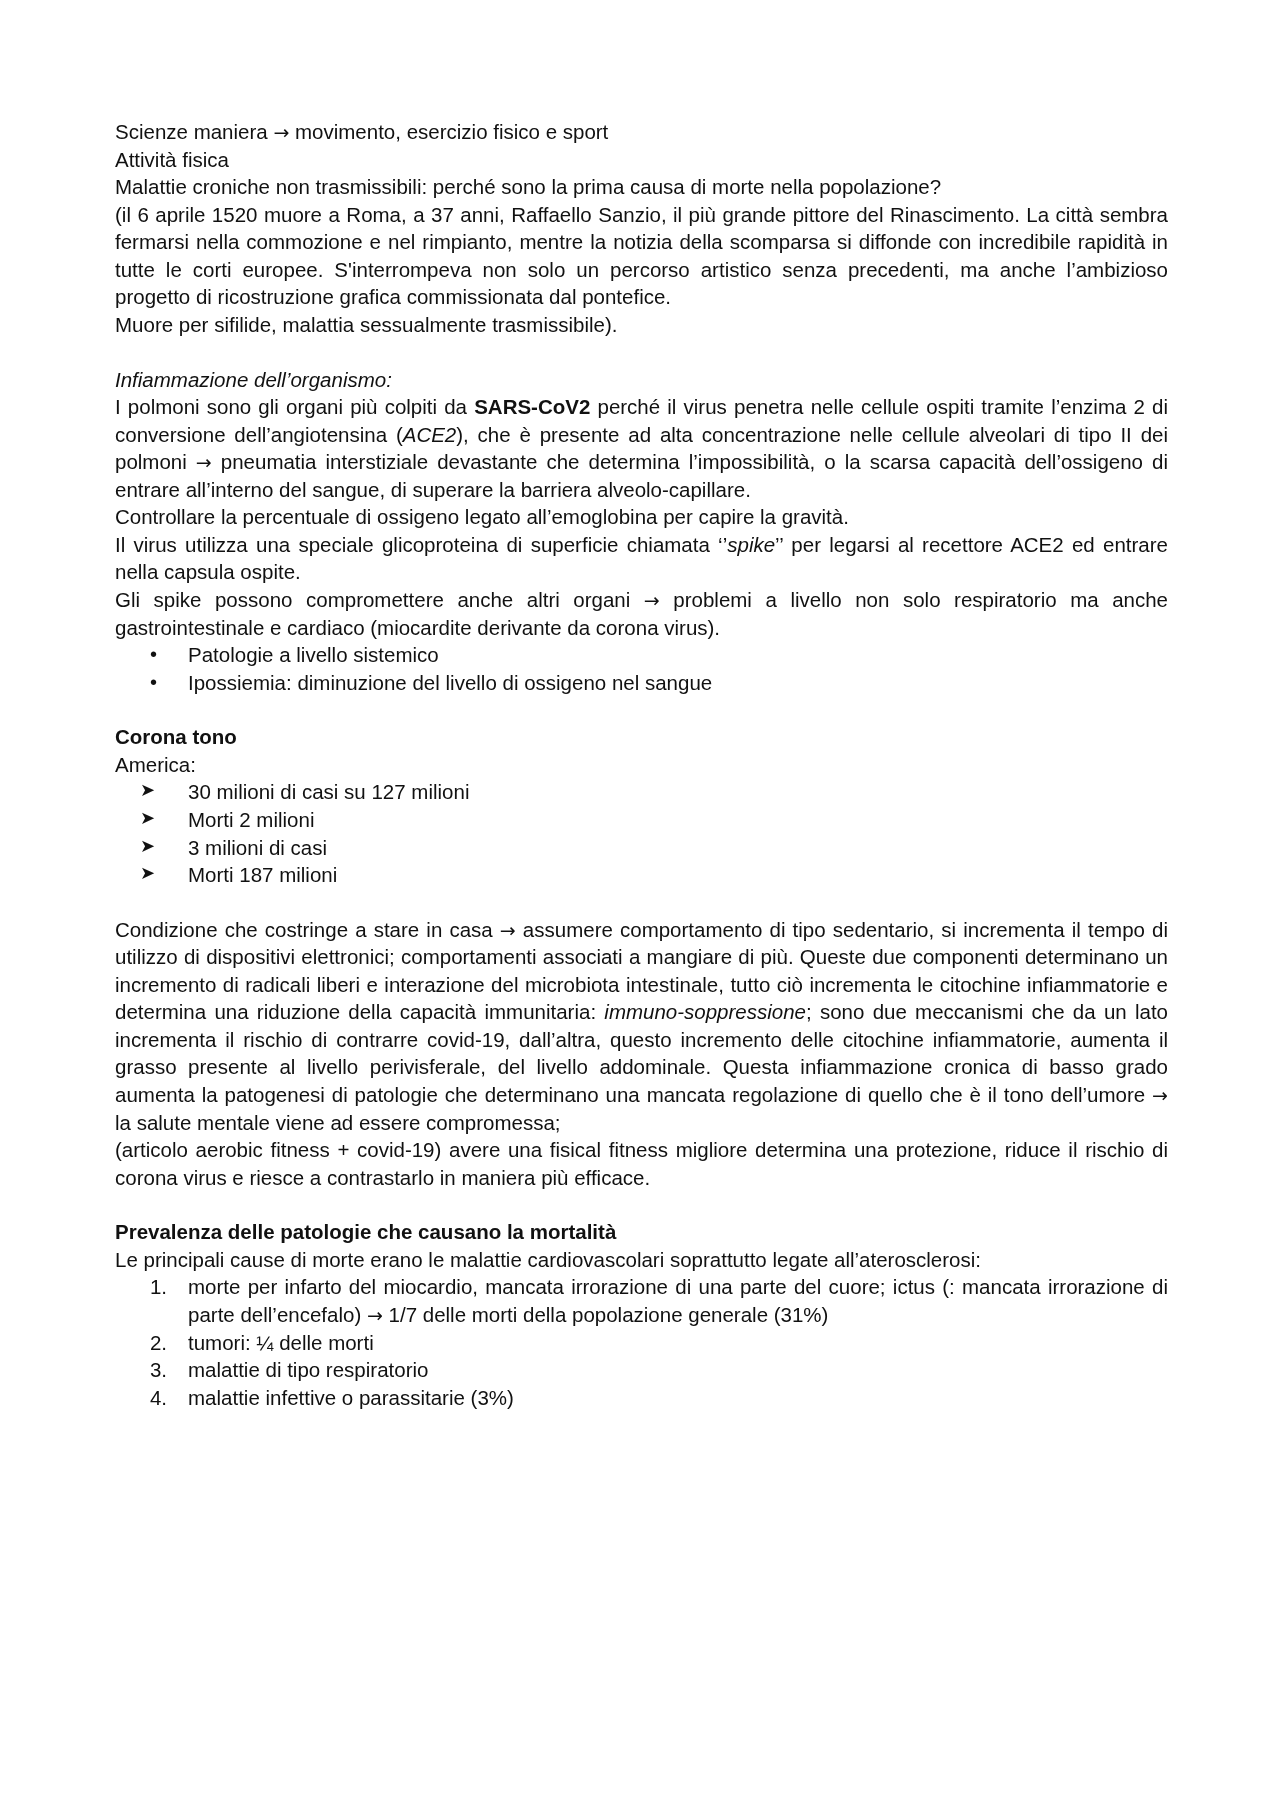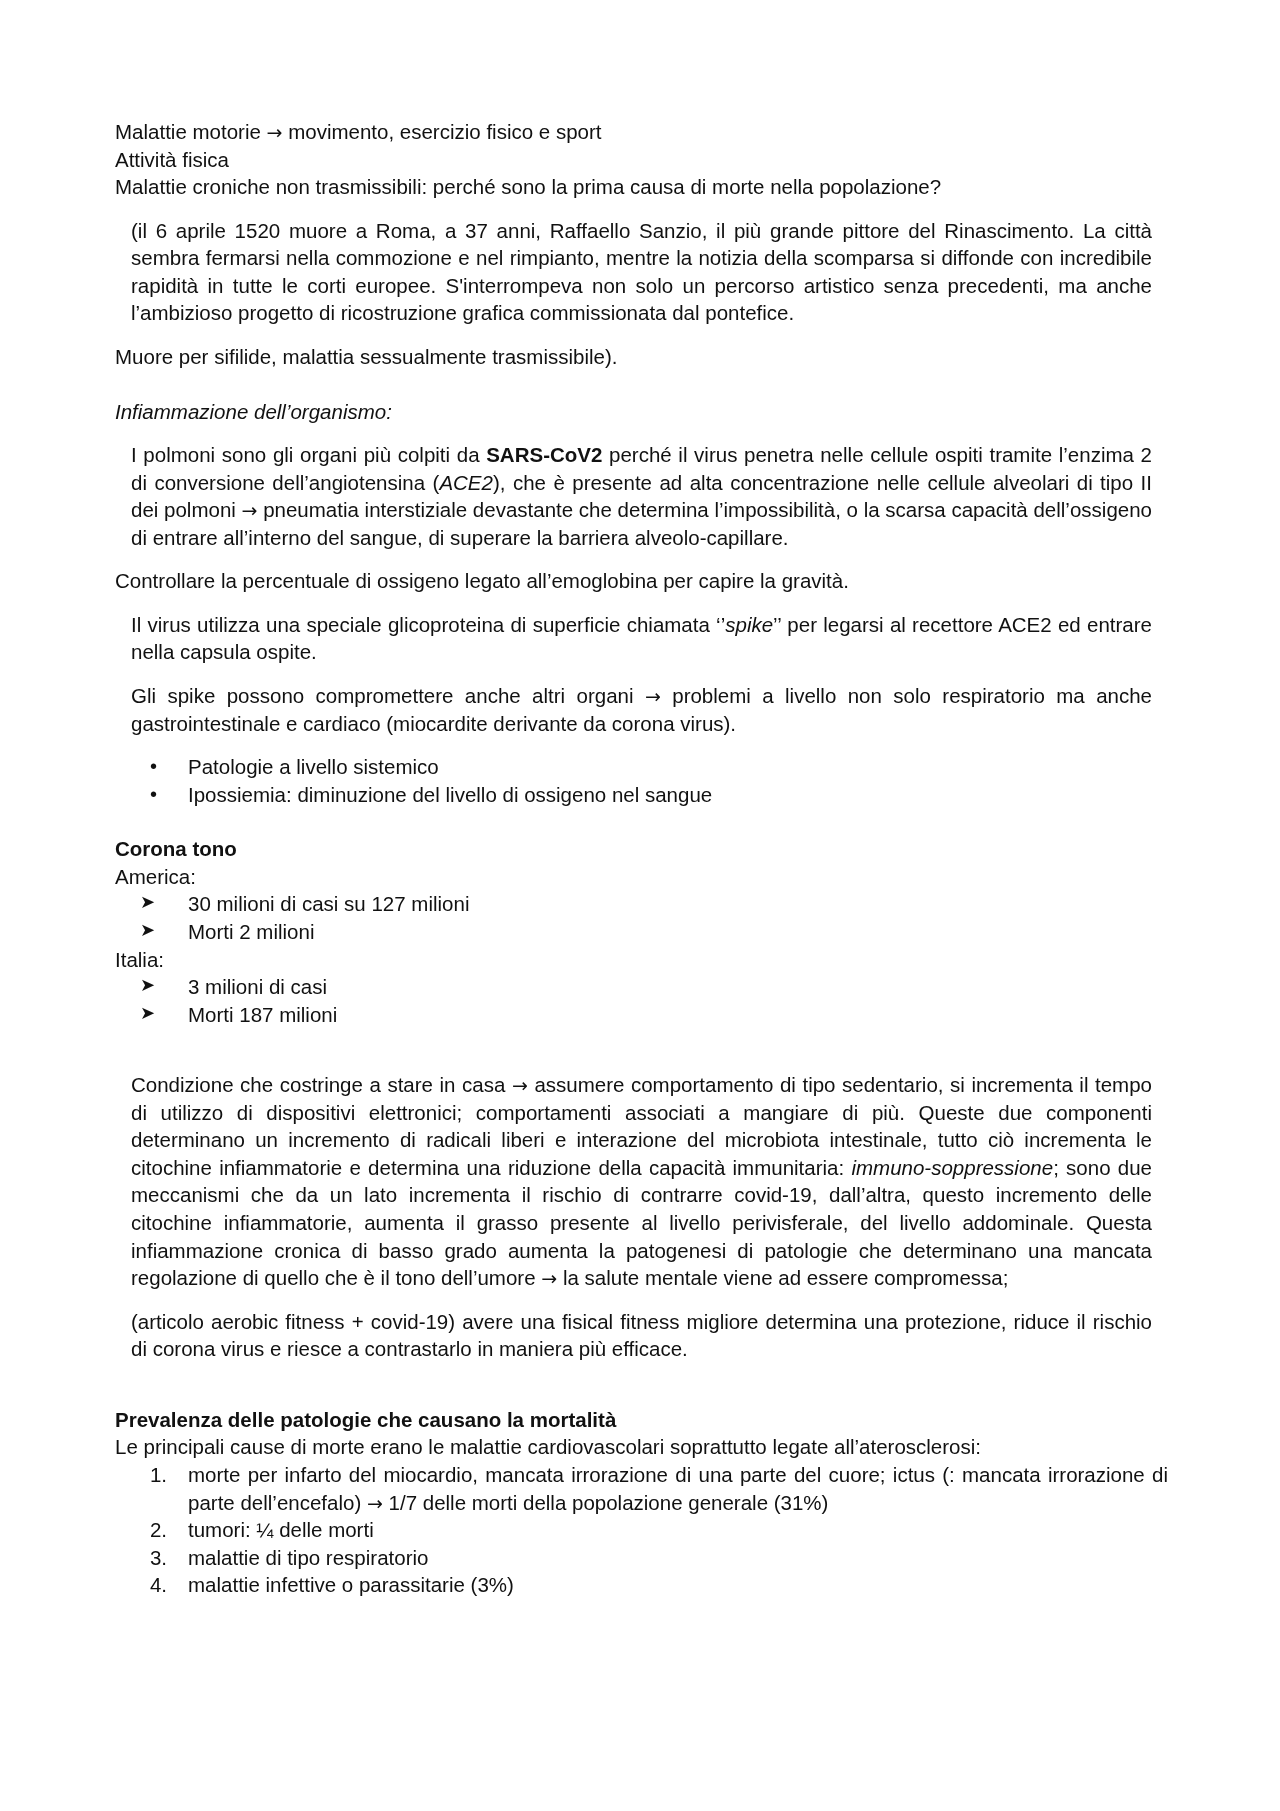--- a/index.html
+++ b/index.html
@@ -23,21 +23,21 @@
   .doc-body {
     font-size: 20.5px;
     line-height: 1.345;
     color: #111111;
   }
   p.line {
     margin: 0;
     text-align: left;
   }
   p.just {
-    margin: 16px;
+    margin: 0;
     text-align: justify;
     text-justify: inter-word;
   }
   .spacer {
     height: 27px;
   }
   .bold {
     font-weight: bold;
   }
   .ital {
@@ -112,21 +112,21 @@
     text-align: right;
     width: 22px;
   }
 </style>
 </head>
 <body>
 
 <div class="page">
   <div class="doc-body">
 
-    <p class="line"><span>Malattie motorie </span><span class="arrow">→</span><span> movimento, esercizio fisico e sport</span></p>
+    <p class="line"><span>Scienze maniera </span><span class="arrow">→</span><span> movimento, esercizio fisico e sport</span></p>
 
     <p class="line">Attività fisica</p>
 
     <p class="line">Malattie croniche non trasmissibili: perché sono la prima causa di morte nella popolazione?</p>
 
     <p class="just">(il 6 aprile 1520 muore a Roma, a 37 anni, Raffaello Sanzio, il più grande pittore del Rinascimento. La città sembra fermarsi nella commozione e nel rimpianto, mentre la notizia della scomparsa si diffonde con incredibile rapidità in tutte le corti europee. S'interrompeva non solo un percorso artistico senza precedenti, ma anche l’ambizioso progetto di ricostruzione grafica commissionata dal pontefice.</p>
 
     <p class="line">Muore per sifilide, malattia sessualmente trasmissibile).</p>
 
     <div class="spacer"></div>
@@ -149,21 +149,20 @@
     <div class="spacer"></div>
 
     <p class="line"><span class="bold">Corona tono</span></p>
 
     <p class="line">America:</p>
     <ul class="arrows">
       <li><span class="arrow-mark">➤</span><span>30 milioni di casi su 127 milioni</span></li>
       <li><span class="arrow-mark">➤</span><span>Morti 2 milioni</span></li>
     </ul>
 
-    <p class="line">Italia:</p>
     <ul class="arrows">
       <li><span class="arrow-mark">➤</span><span>3 milioni di casi</span></li>
       <li><span class="arrow-mark">➤</span><span>Morti 187 milioni</span></li>
     </ul>
 
     <div class="spacer"></div>
 
     <p class="just"><span>Condizione che costringe a stare in casa </span><span class="arrow">→</span><span> assumere comportamento di tipo sedentario, si incrementa il tempo di utilizzo di dispositivi elettronici; comportamenti associati a mangiare di più. Queste due componenti determinano un incremento di radicali liberi e interazione del microbiota intestinale, tutto ciò incrementa le citochine infiammatorie e determina una riduzione della capacità immunitaria: </span><span class="ital">immuno-soppressione</span><span>; sono due meccanismi che da un lato incrementa il rischio di contrarre covid-19, dall’altra, questo incremento delle citochine infiammatorie, aumenta il grasso presente al livello perivisferale, del livello addominale. Questa infiammazione cronica di basso grado aumenta la patogenesi di patologie che determinano una mancata regolazione di quello che è il tono dell’umore </span><span class="arrow">→</span><span> la salute mentale viene ad essere compromessa;</span></p>
 
     <p class="just">(articolo aerobic fitness + covid-19) avere una fisical fitness migliore determina una protezione, riduce il rischio di corona virus e riesce a contrastarlo in maniera più efficace.</p>

